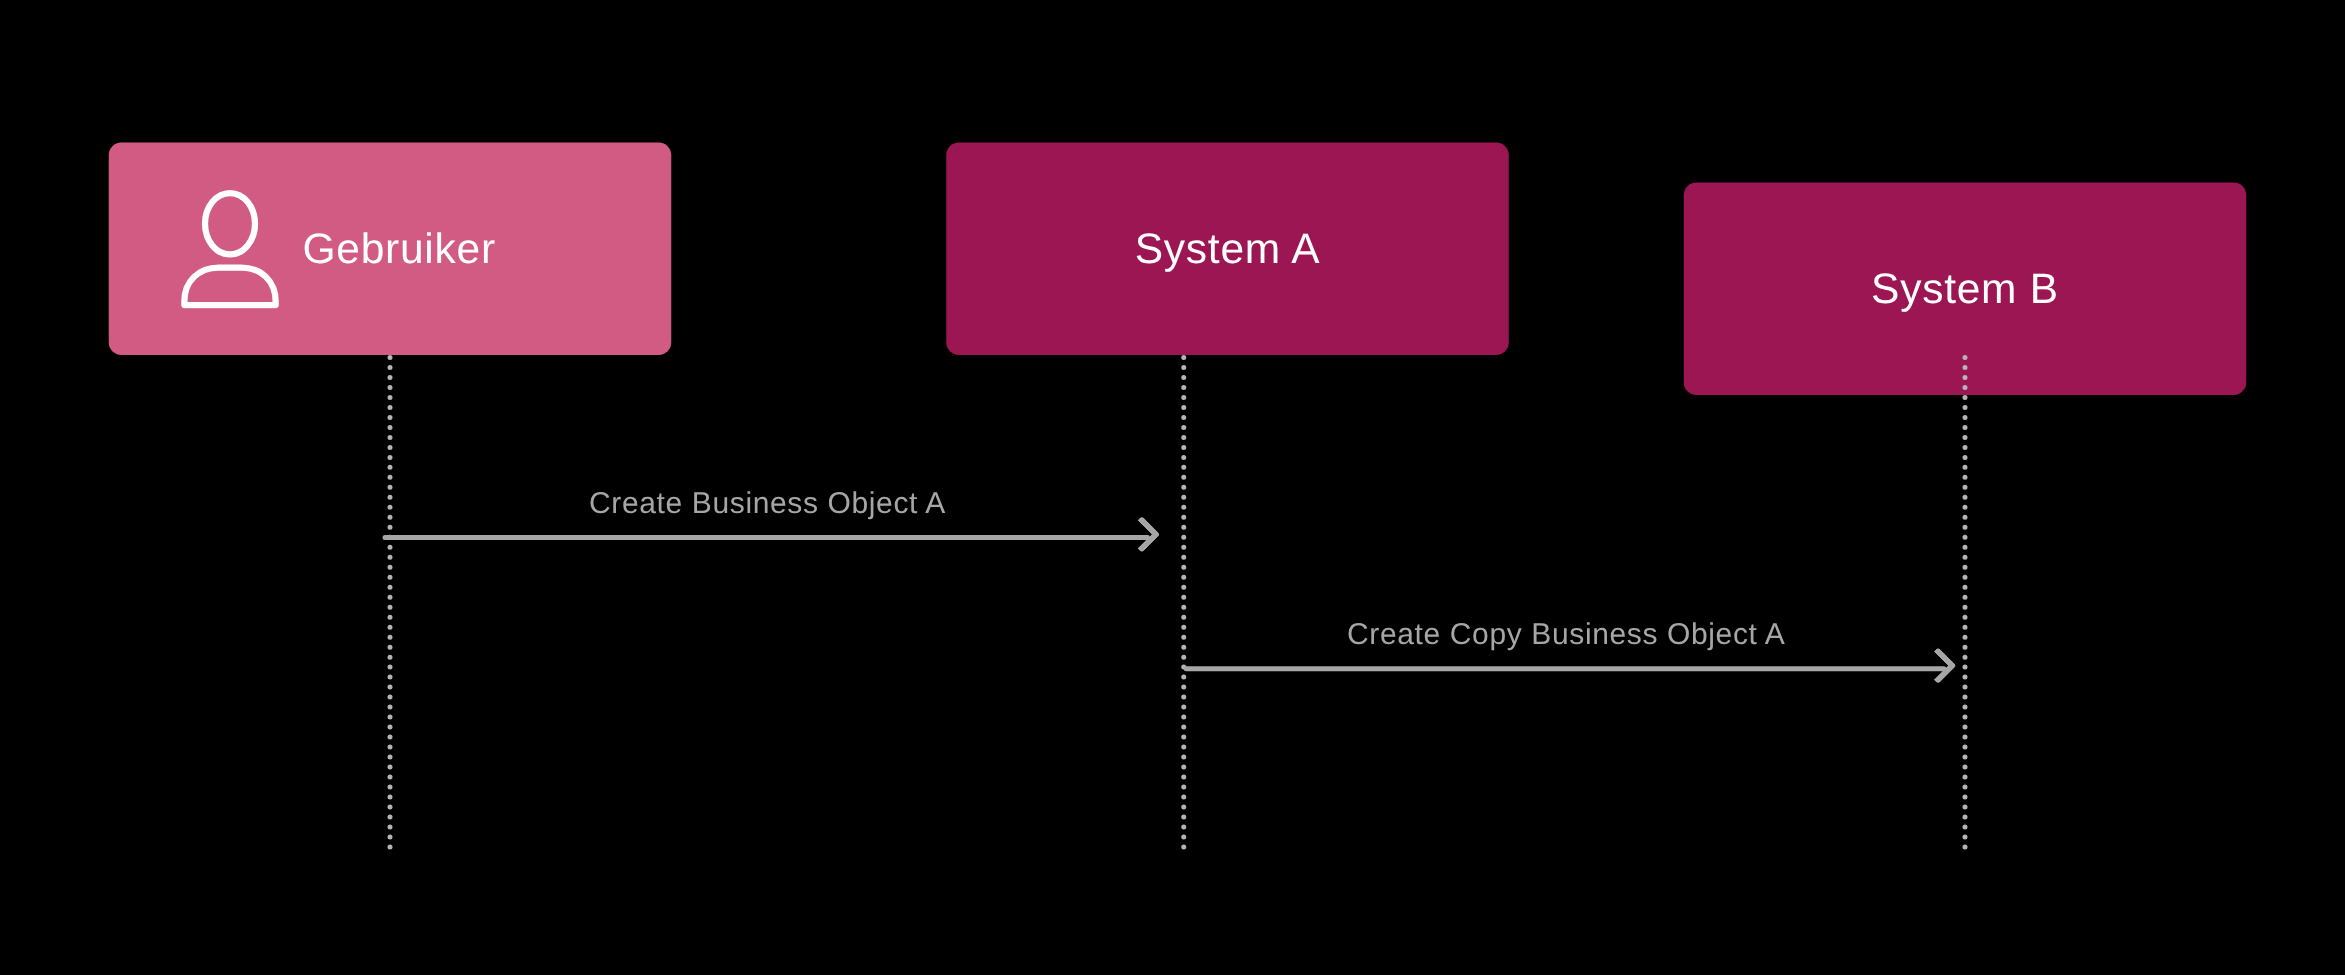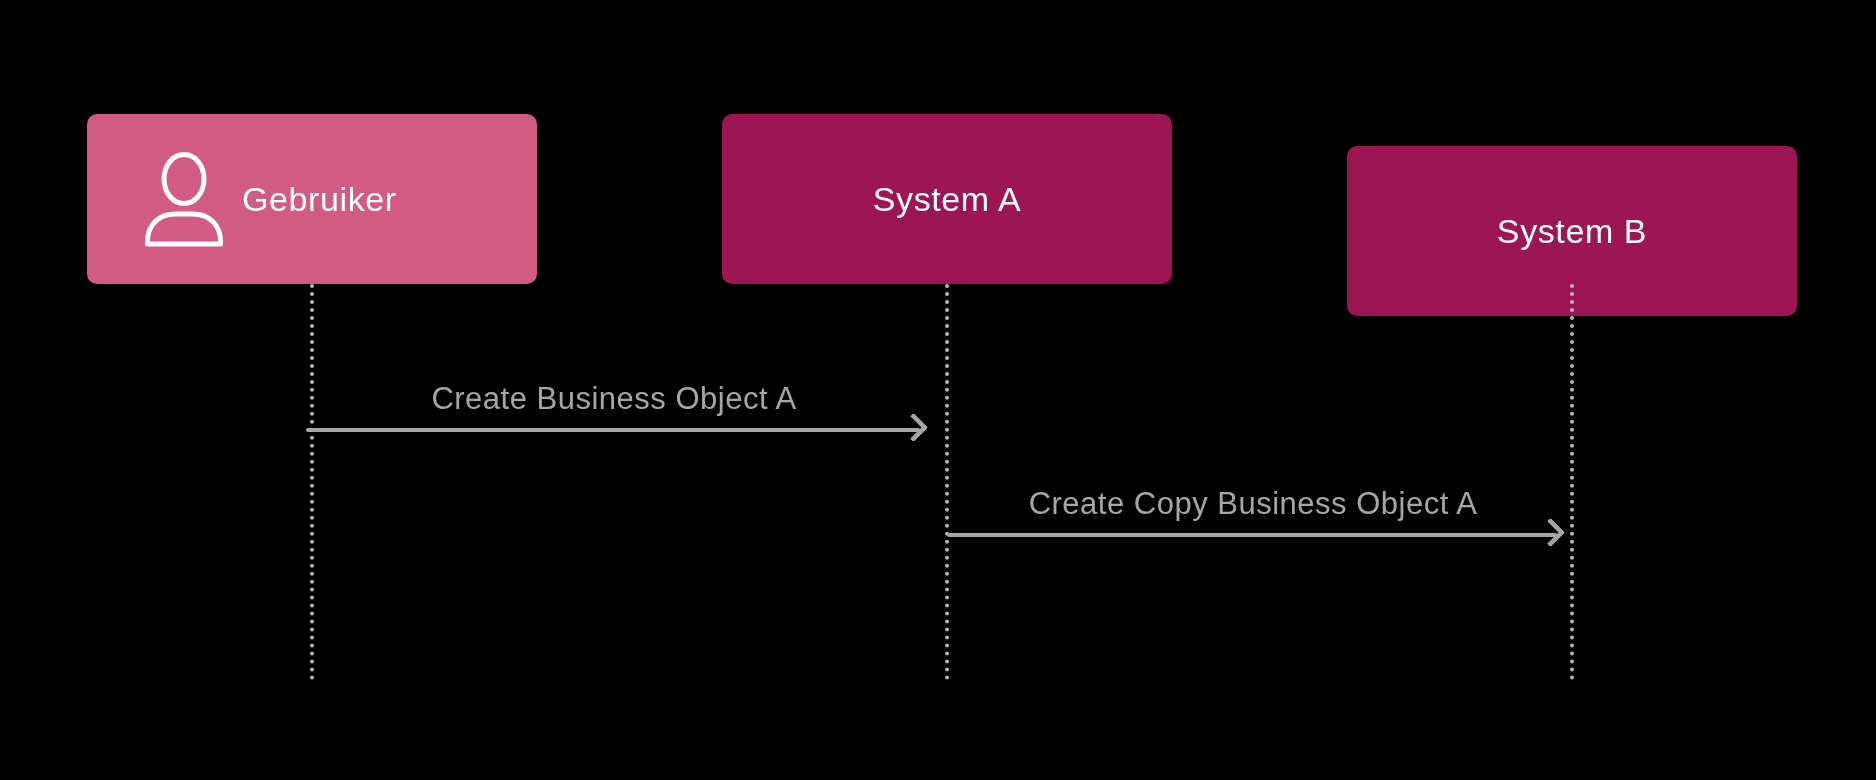--- a/index.html
+++ b/index.html
@@ -31,21 +31,21 @@
     letter-spacing: 0.6px;
   }
   .actor-user {
     left: 87px;
     background: var(--actor-user-fill, #d15b82);
     padding-left: 57px;
     gap: 18px;
     justify-content: flex-start;
   }
   .actor-system { background: var(--actor-system-fill, #9b1653); justify-content: center; }
-  .actor-a { left: 722px; }
+  .actor-a { left: 757px; }
   .actor-b { left: 1347px; margin-top: 32px; }
 
   .person-icon { width: 80px; height: 96px; display: block; }
 
   
   .lifeline {
     position: absolute;
     top: 284px;
     height: 396px;
     width: 0;
@@ -84,21 +84,21 @@
     transform: rotate(45deg);
     box-sizing: border-box;
   }
   .msg-label {
     position: absolute;
     left: 0;
     right: 0;
     bottom: 13px;
     text-align: center;
     white-space: nowrap;
-    font-size: 31px;
+    font-size: 24px;
     letter-spacing: 0.5px;
     color: var(--message-text, #a6a6a6);
   }
 </style>
 </head>
 <body>
 
 <div class="canvas">
 
   <div class="actor actor-user">

